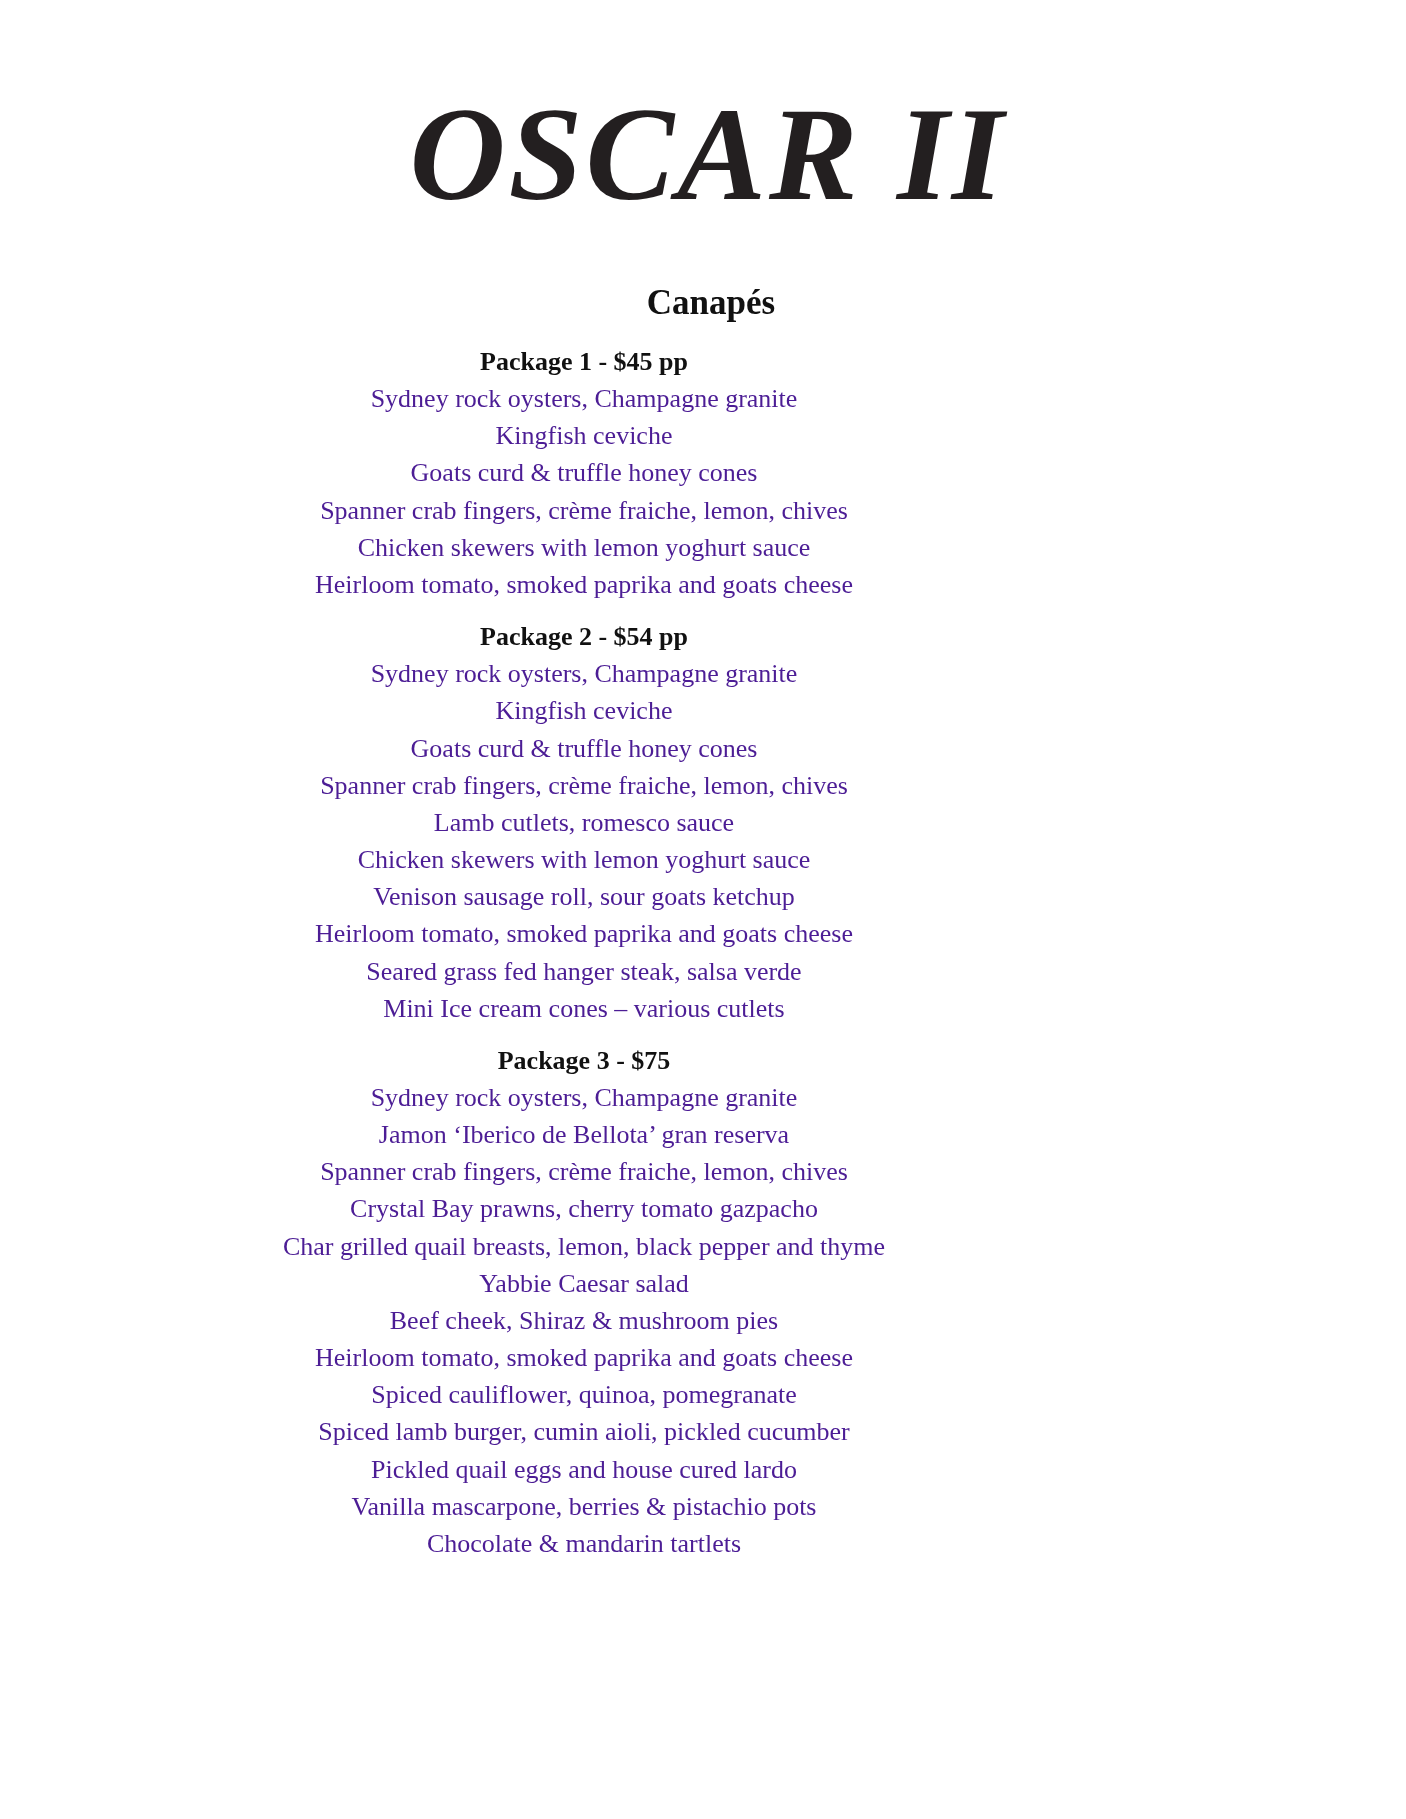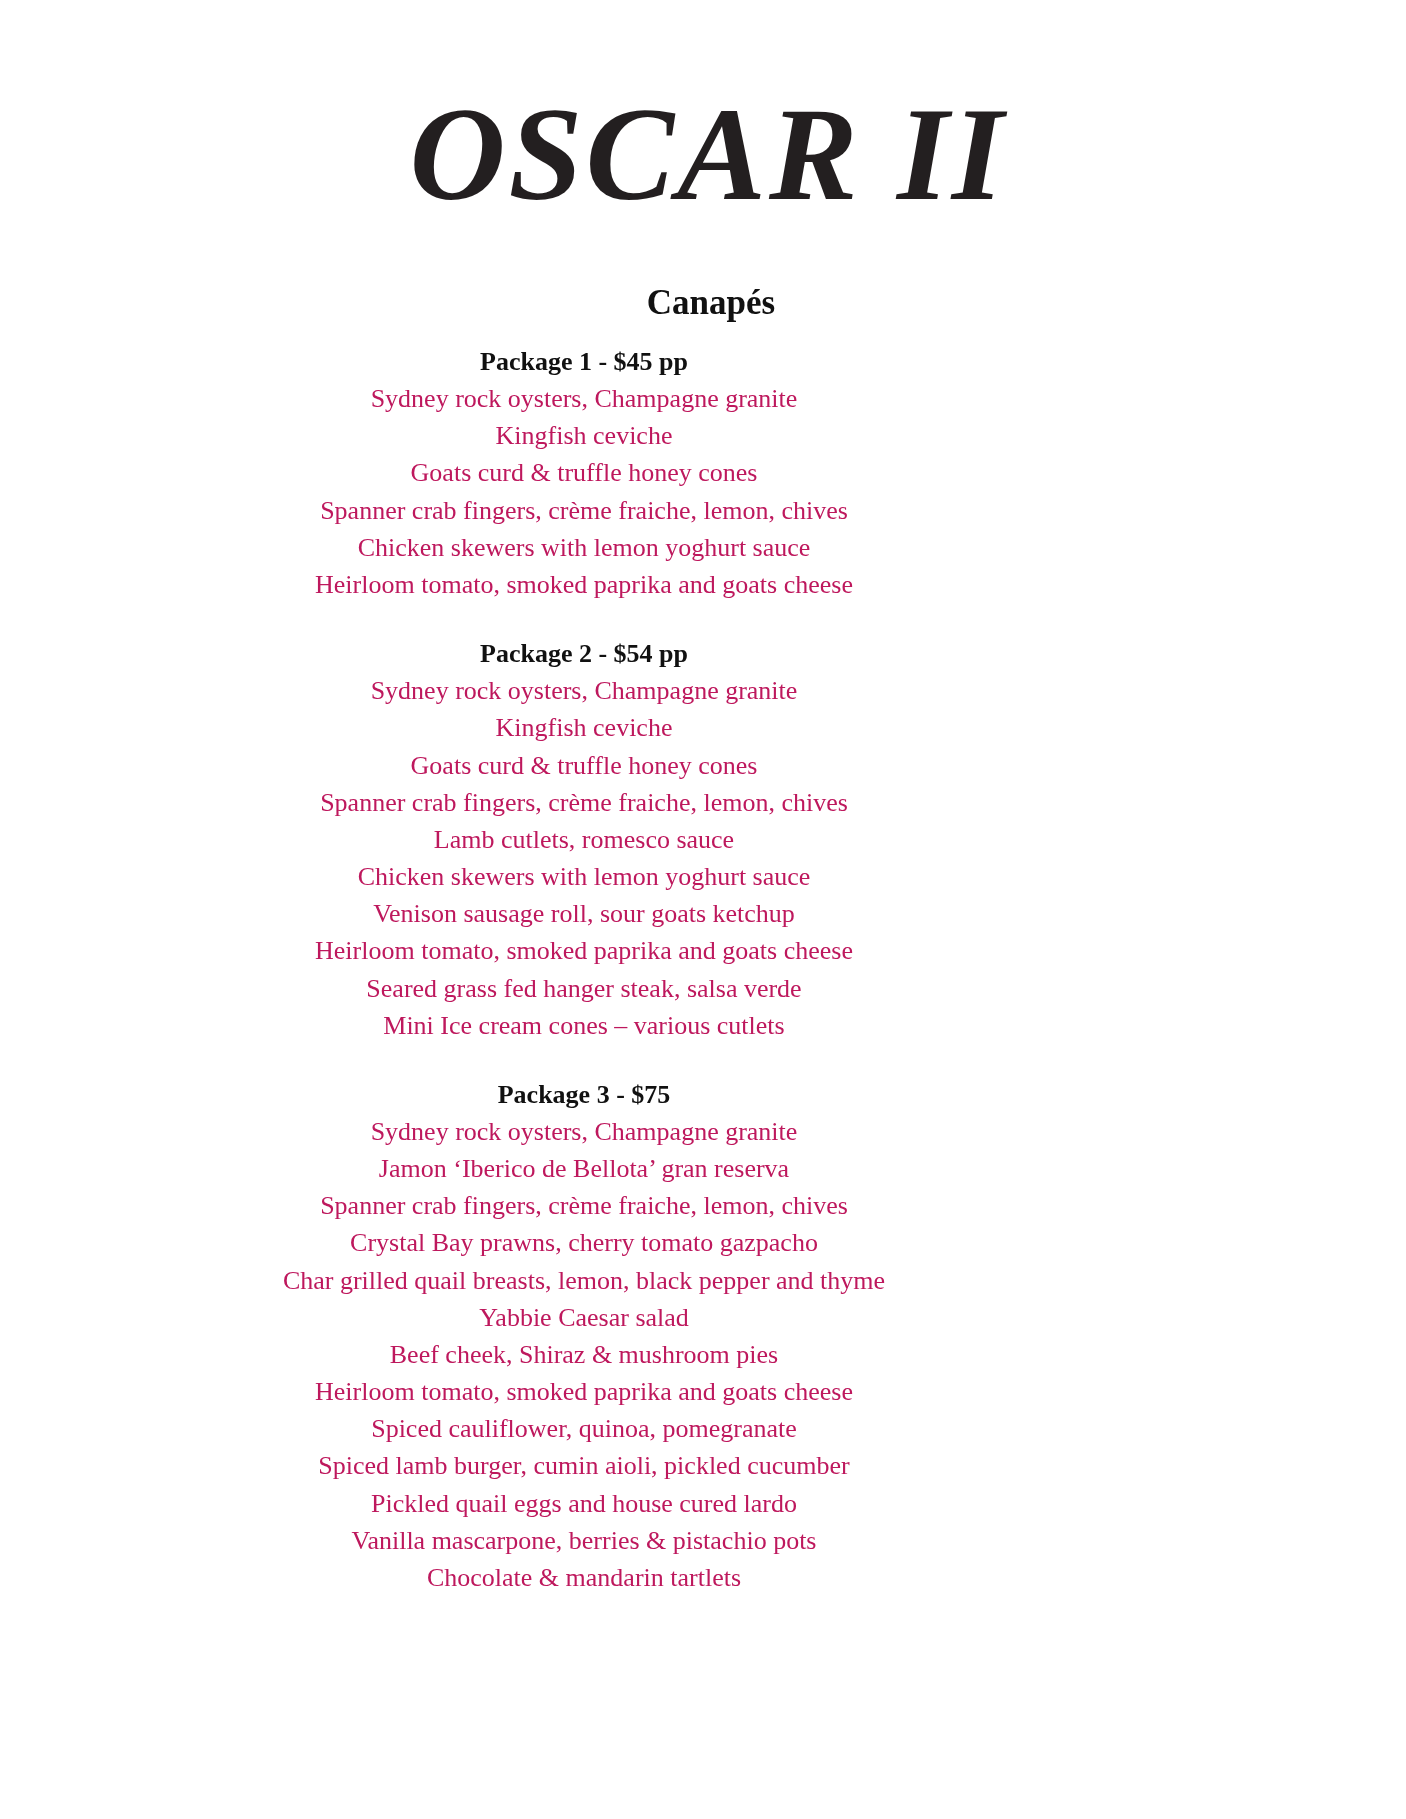--- a/index.html
+++ b/index.html
@@ -43,33 +43,33 @@
       margin: 0;
     }
     .menu {
       position: absolute;
       left: 0;
       top: 343px;
       width: 1168px;
       text-align: center;
     }
     .package + .package {
-      margin-top: 32px;
+      margin-top: 15px;
     }
     .package-heading {
       font-weight: bold;
       font-size: 26px;
       line-height: 37.15px;
       color: #111111;
       margin: 0;
     }
     .item {
       font-size: 26px;
       line-height: 37.15px;
-      color: #be185d;
+      color: #4c1d95;
       margin: 0;
       white-space: nowrap;
     }
     ul.items {
       list-style: none;
       margin: 0;
       padding: 0;
     }
   </style>
 </head>

